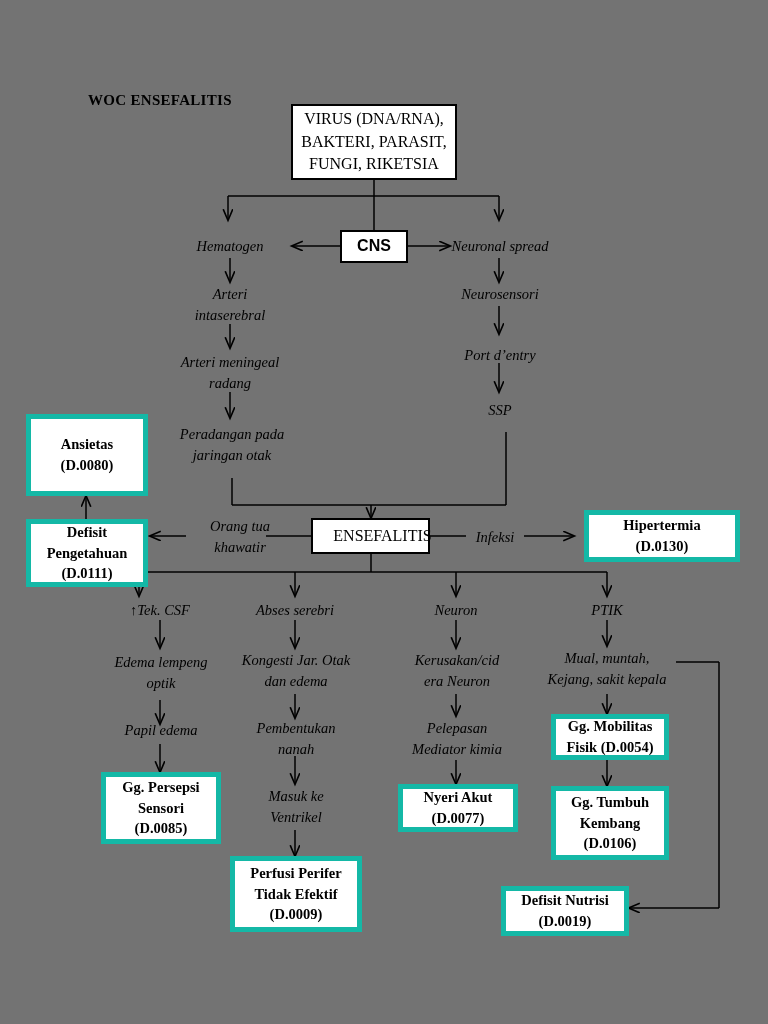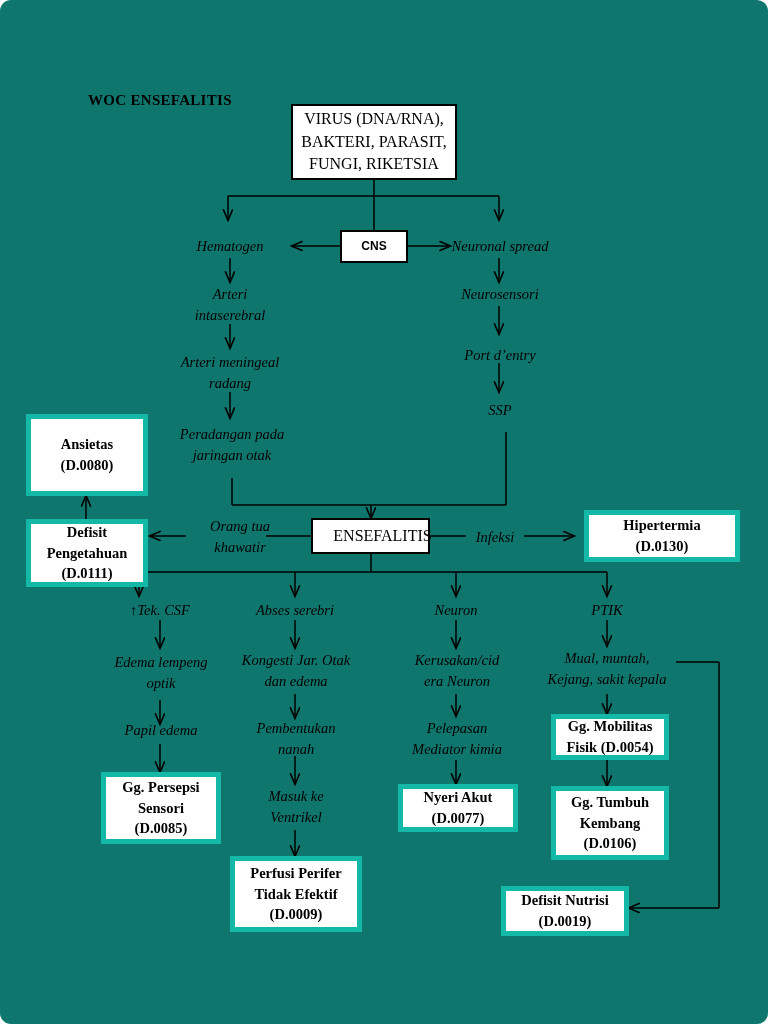--- a/index.html
+++ b/index.html
@@ -4,25 +4,24 @@
 <style>
   html, body {
     margin: 0;
     padding: 0;
     background: #ffffff;
   }
   #page {
     position: relative;
     width: 768px;
     height: 1024px;
-    background: #0f766e;
+    background: #737373;
     font-family: "Liberation Serif", "DejaVu Serif", serif;
     color: #000000;
     overflow: hidden;
-    border-radius: 11px;
   }
   
   .node {
     position: absolute;
     text-align: center;
     font-size: 14.5px;
     line-height: 1.45;
     color: #000;
     white-space: pre-line;
     font-style: italic;
@@ -52,21 +51,21 @@
     font-size: 16px;
     line-height: 1.4;
     display: flex;
     align-items: center;
     justify-content: center;
     text-align: center;
     white-space: pre-line;
     padding: 2px 4px;
   }
   .pbox.small {
-    font-size: 12px;
+    font-size: 16px;
     font-weight: bold;
     font-family: "Liberation Sans", sans-serif;
     text-align: right;
   }
   
   #title {
     position: absolute;
     font-weight: bold;
     font-size: 15px;
     letter-spacing: 0.3px;

